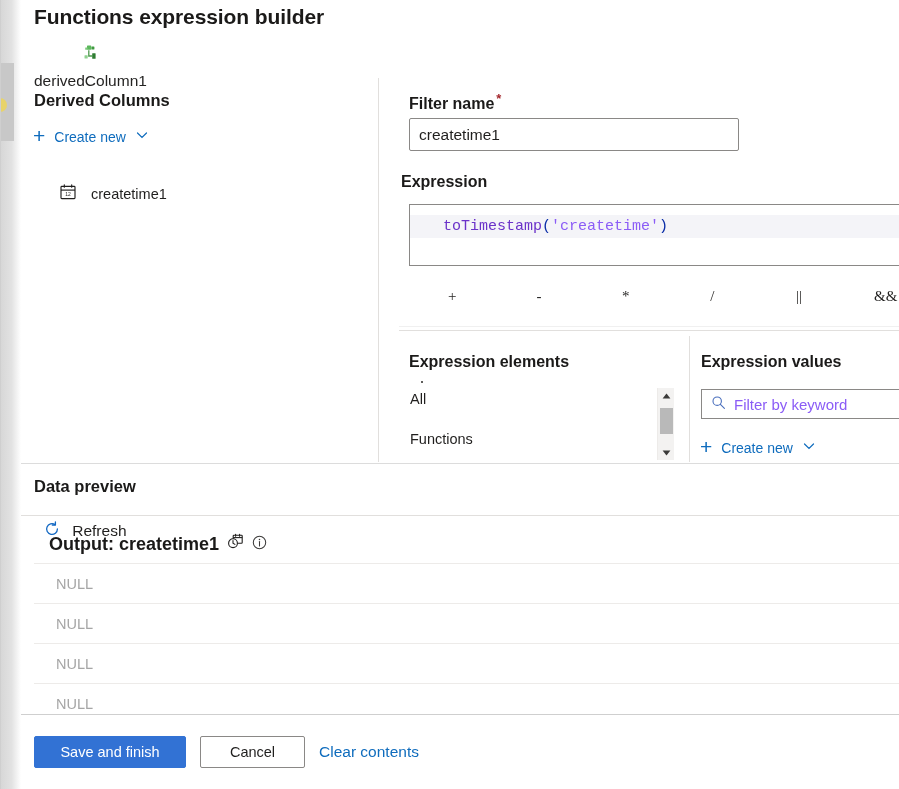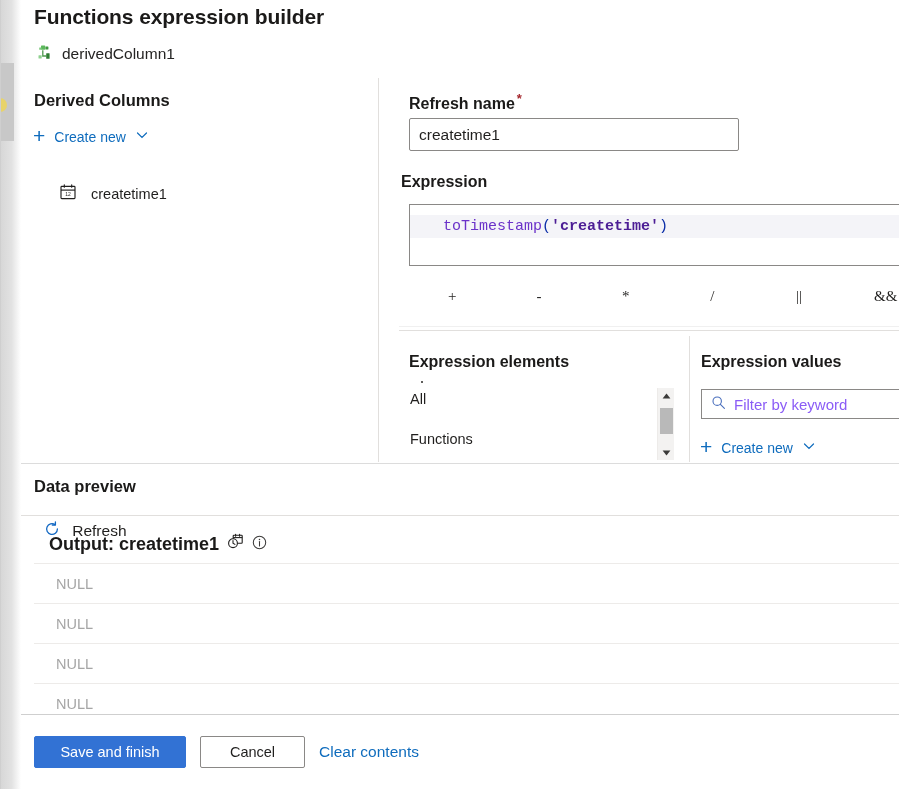--- a/index.html
+++ b/index.html
@@ -48,21 +48,21 @@
 
   
   .hdr-title {
     position: absolute; left: 13px; top: 5px;
     font-size: 21px; font-weight: 600; letter-spacing: -0.1px;
     color: #1b1a19; white-space: nowrap;
   }
   .hdr-sub {
     position: absolute; left: 13px; top: 44px;
     display: flex; align-items: center; gap: 8px;
-    font-size: 15.5px; color: #252423; white-space: nowrap;
+    font-size: 15.5px; color: #252423; white-space: nowrap; flex-direction: column;
   }
   .icon-derived { width: 20px; height: 20px; display:block; }
 
   
   .vdivide {
     position: absolute; left: 357px; top: 78px;
     width: 1px; height: 384px; background: #e1dfdd;
   }
 
   
@@ -111,21 +111,21 @@
   .expr-line {
     position: absolute; left: 0; top: 10px;
     width: 520px; height: 23px; background: #f4f4f8;
     display: flex; align-items: center;
     padding-left: 33px;
     font-family: "Liberation Mono", monospace;
     font-size: 15px; white-space: pre;
   }
   .tok-fn   { color: #6b32c9; }
   .tok-par  { color: #0b2ea8; }
-  .tok-str  { color: #4c1d95; font-weight: bold; }
+  .tok-str  { color: #8b5cf6; }
 
   
   .op-bar {
     position: absolute; left: 388px; top: 278px;
     width: 520px; height: 36px;
     display: flex; align-items: center;
   }
   .op {
     flex: 1 1 0; text-align: center;
     font-size: 15px; color: #201f1e; cursor: pointer;
@@ -299,21 +299,21 @@
           <rect x="2" y="3.4" width="14" height="12.2" rx="0.8" fill="none" stroke="#201f1e" stroke-width="1.15"></rect>
           <path d="M2 7.1 H16" stroke="#201f1e" stroke-width="1.15"></path>
           <path d="M5.3 1.8 V4.2 M12.7 1.8 V4.2" stroke="#201f1e" stroke-width="1.15" stroke-linecap="round"></path>
           <text x="9" y="13.4" font-size="5" font-family="Liberation Sans, sans-serif" fill="#201f1e" text-anchor="middle">12</text>
         </svg>
       </span>
       <span>createtime1</span>
     </div>
 
     <div class="fld-label name-label">
-      <span>Refresh name</span><span class="req-star">*</span>
+      <span>Filter name</span><span class="req-star">*</span>
     </div>
     <input class="name-input" type="text" value="createtime1" style="">
 
     <div class="fld-label expr-label">Expression</div>
 
     <div class="expr-box">
       <div class="expr-line">
         <span class="tok-fn">toTimestamp</span><span class="tok-par">(</span><span class="tok-str">'createtime'</span><span class="tok-par">)</span>
       </div>
     </div>

